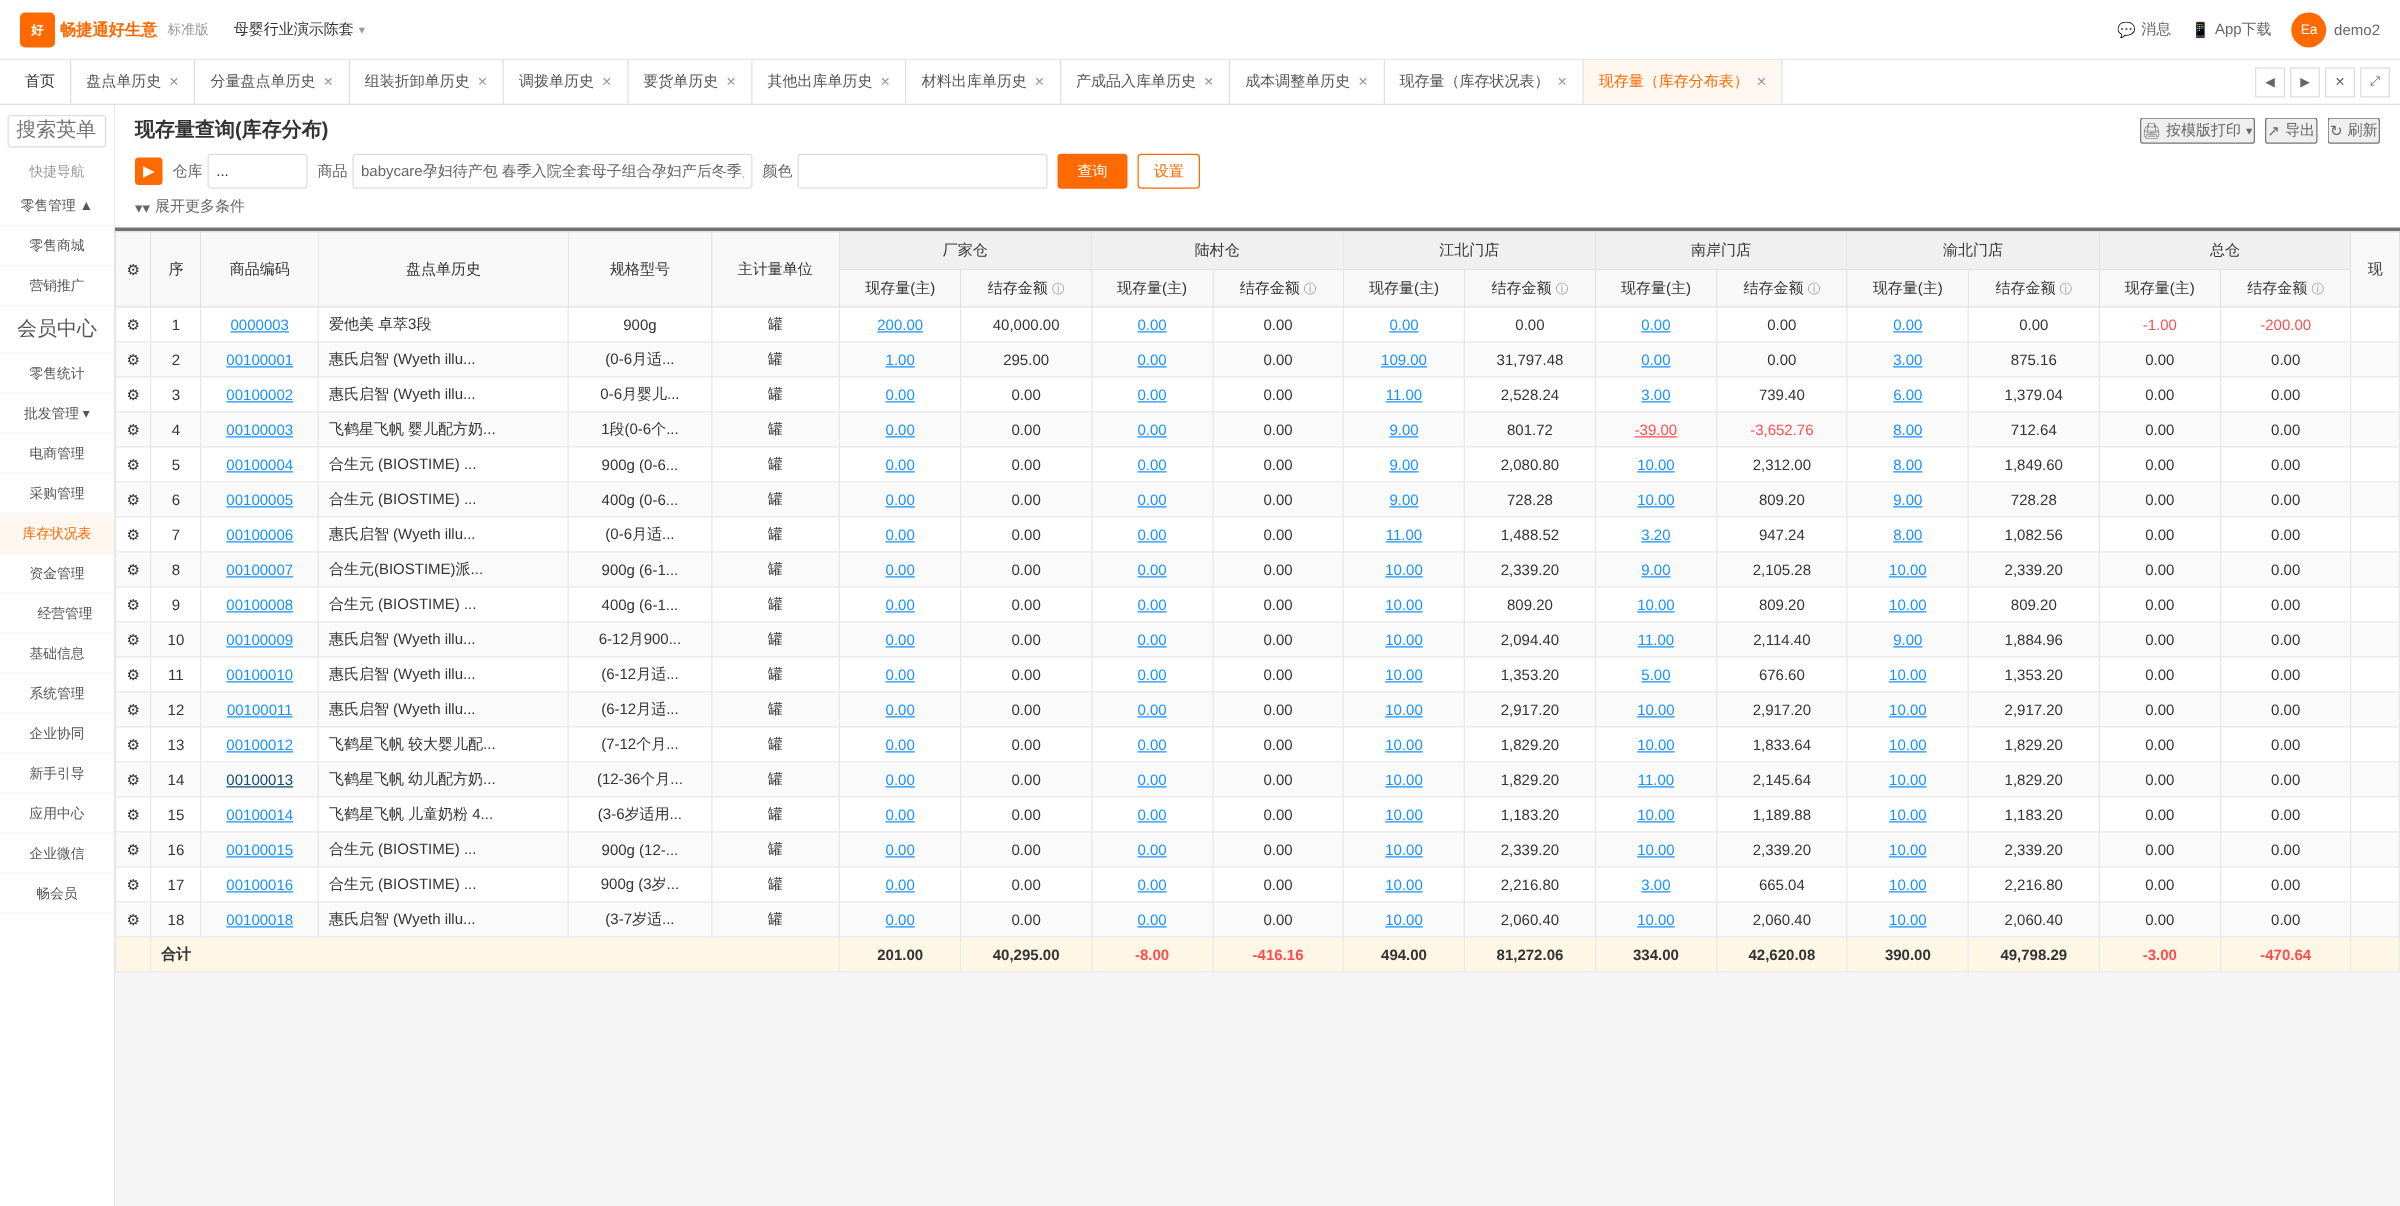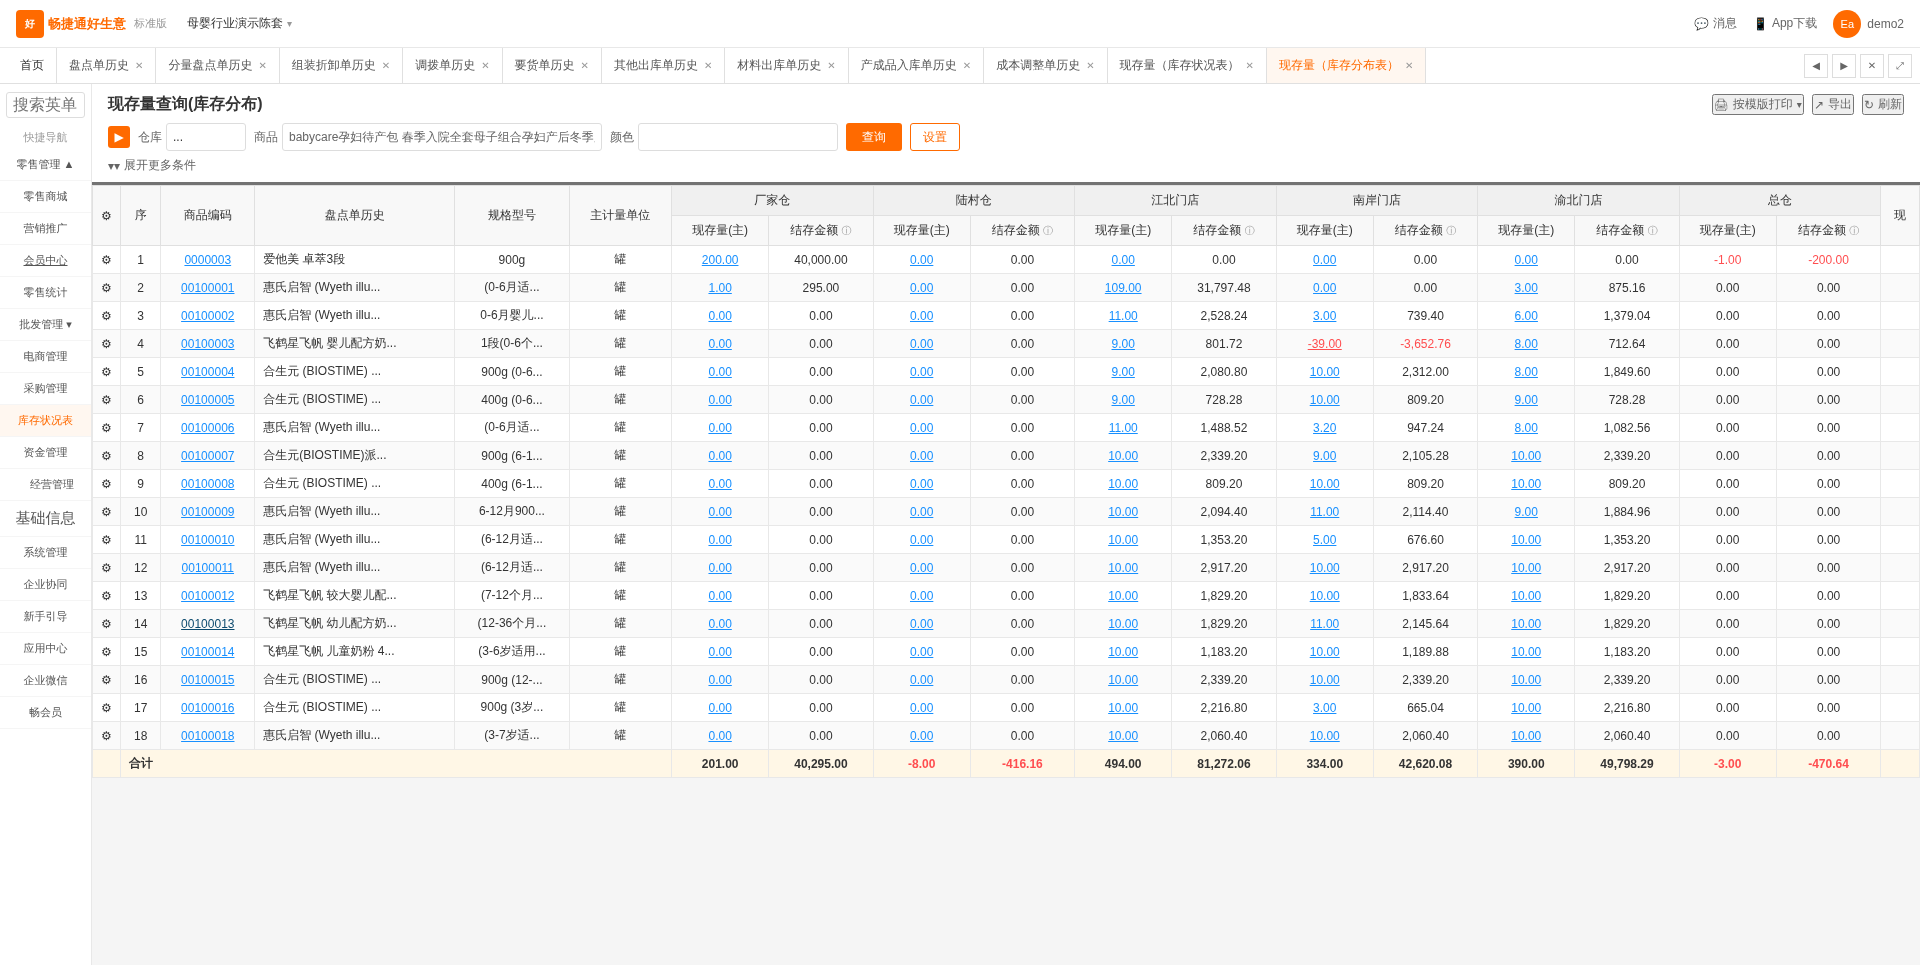--- a/index.html
+++ b/index.html
@@ -173,21 +173,21 @@
     <div class="sidebar-item">
       <span style="font-size:11px;">零售管理 ▲</span>
     </div>
     <div class="sidebar-item">
       <span style="font-size:11px;">零售商城</span>
     </div>
     <div class="sidebar-item">
       <span style="font-size:11px;">营销推广</span>
     </div>
     <div class="sidebar-item">
-      <span style="font-size:11px;text-decoration:underline;">会员中心</span>
+      <span style="font-size:16px;">会员中心</span>
     </div>
     <div class="sidebar-item">
       <span style="font-size:11px;">零售统计</span>
     </div>
     <div class="sidebar-item">
       <span style="font-size:11px;">批发管理 ▾</span>
     </div>
     <div class="sidebar-item">
       <span style="font-size:11px;">电商管理</span>
     </div>
@@ -197,21 +197,21 @@
     <div class="sidebar-item active">
       <span style="font-size:11px;color:#ff6a00;">库存状况表</span>
     </div>
     <div class="sidebar-item">
       <span style="font-size:11px;">资金管理</span>
     </div>
     <div class="sidebar-item">
       <span style="font-size:11px;margin-left:13px;">经营管理</span>
     </div>
     <div class="sidebar-item">
-      <span style="font-size:15px;">基础信息</span>
+      <span style="font-size:11px;">基础信息</span>
     </div>
     <div class="sidebar-item">
       <span style="font-size:11px;">系统管理</span>
     </div>
     <div class="sidebar-item">
       <span style="font-size:11px;">企业协同</span>
     </div>
     <div class="sidebar-item">
       <span style="font-size:11px;">新手引导</span>
     </div>

